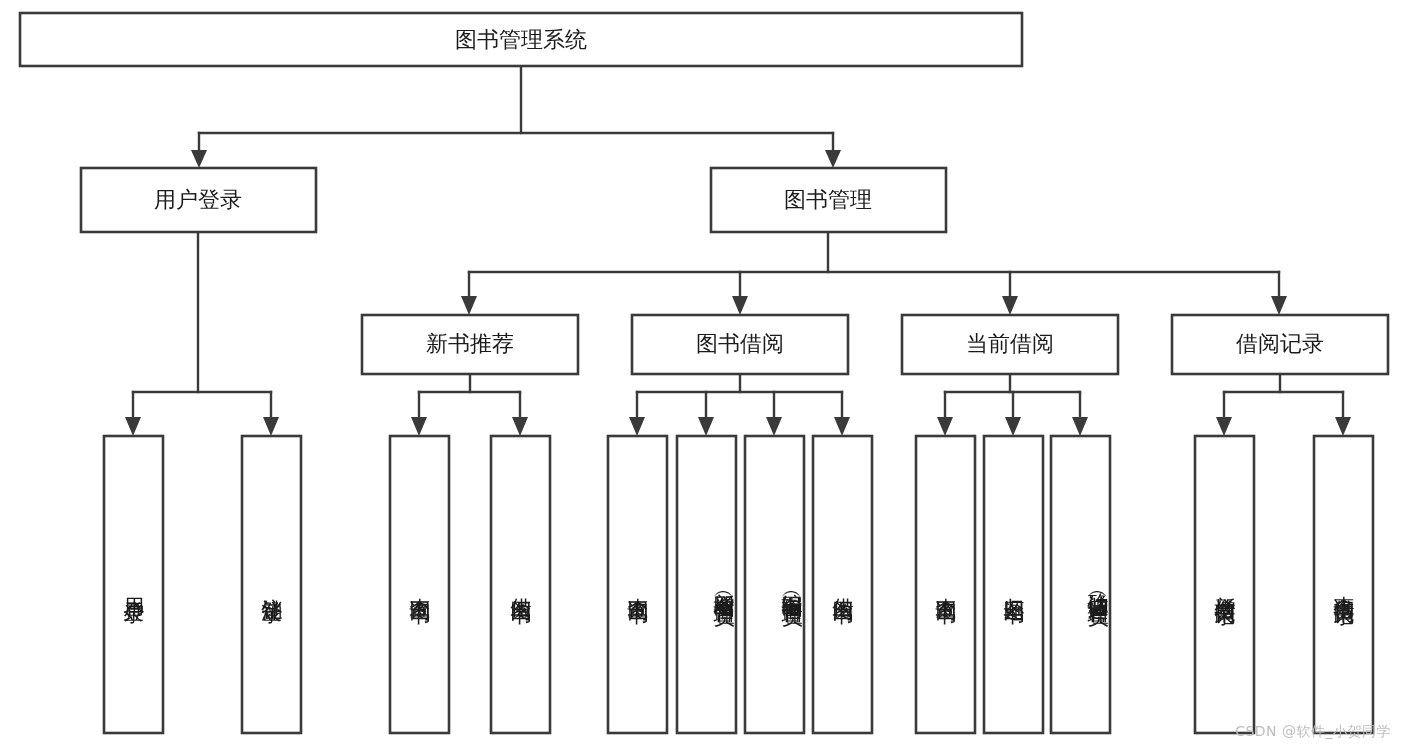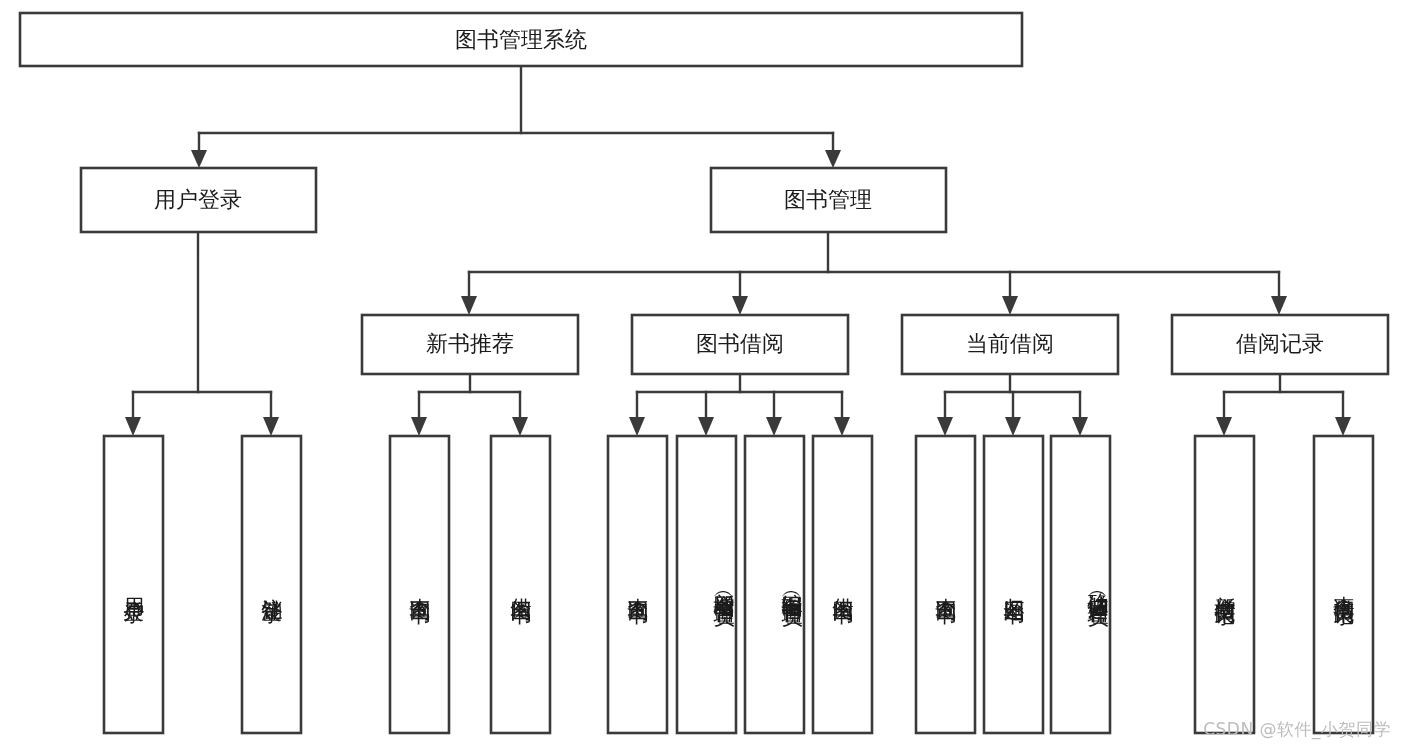--- a/index.html
+++ b/index.html
@@ -62,21 +62,21 @@
     justify-content: center;
     text-align: center;
     white-space: nowrap;
     pointer-events: none;
   }
   .watermark {
     position: absolute;
     right: 14px;
     bottom: 6px;
     font-family: "DejaVu Sans", "Liberation Sans", sans-serif;
-    font-size: 17px;
+    font-size: 14px;
     color: #bdbdbd;
     letter-spacing: 0.5px;
     white-space: nowrap;
   }
 </style>
 </head>
 <body>
 
 <div id="diagram-root">
 

